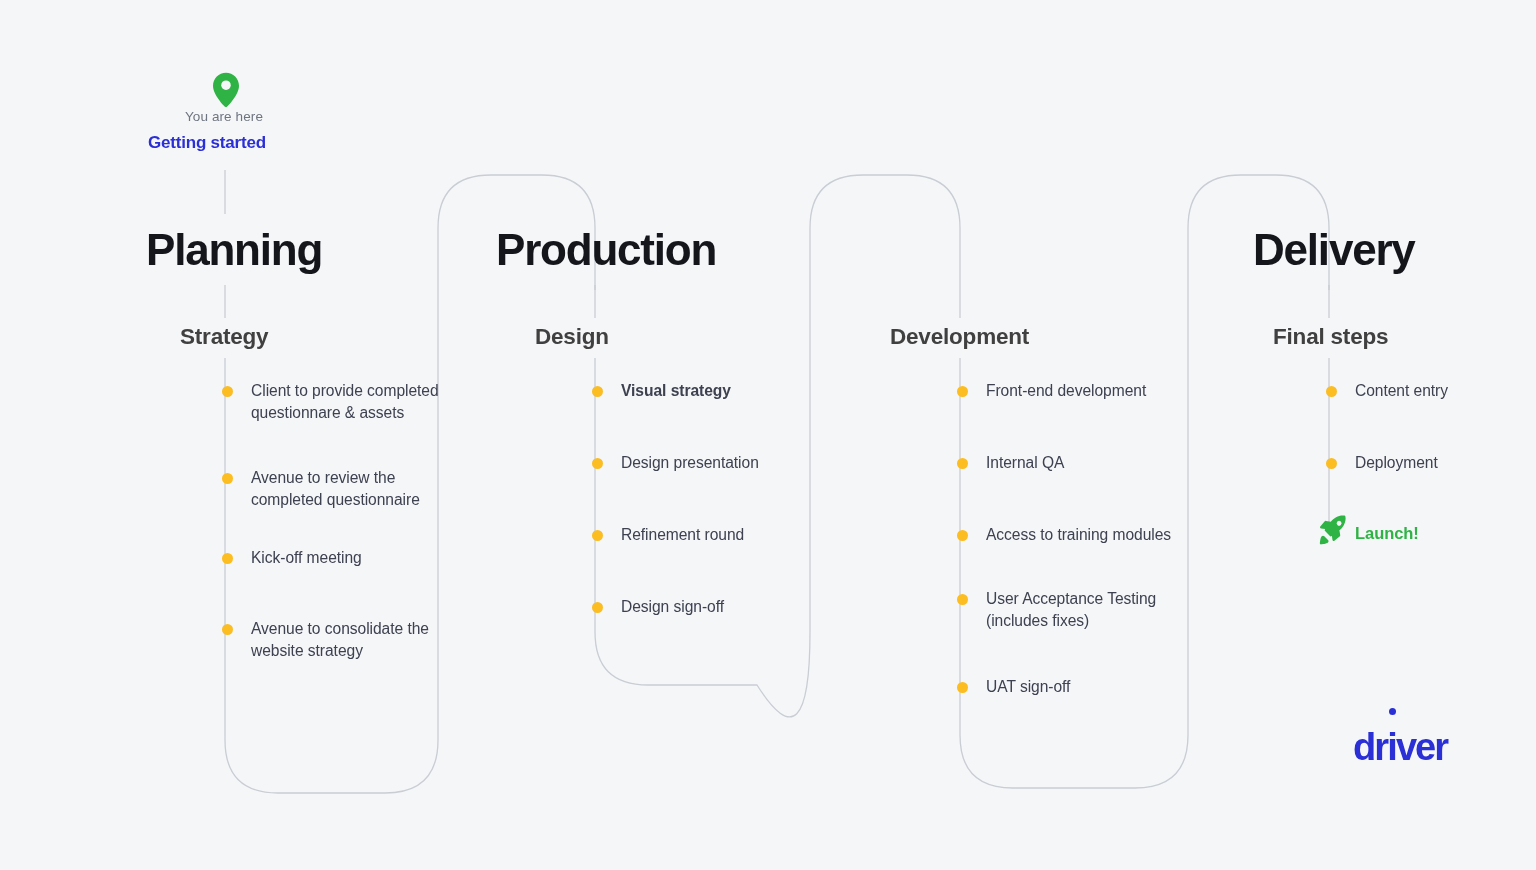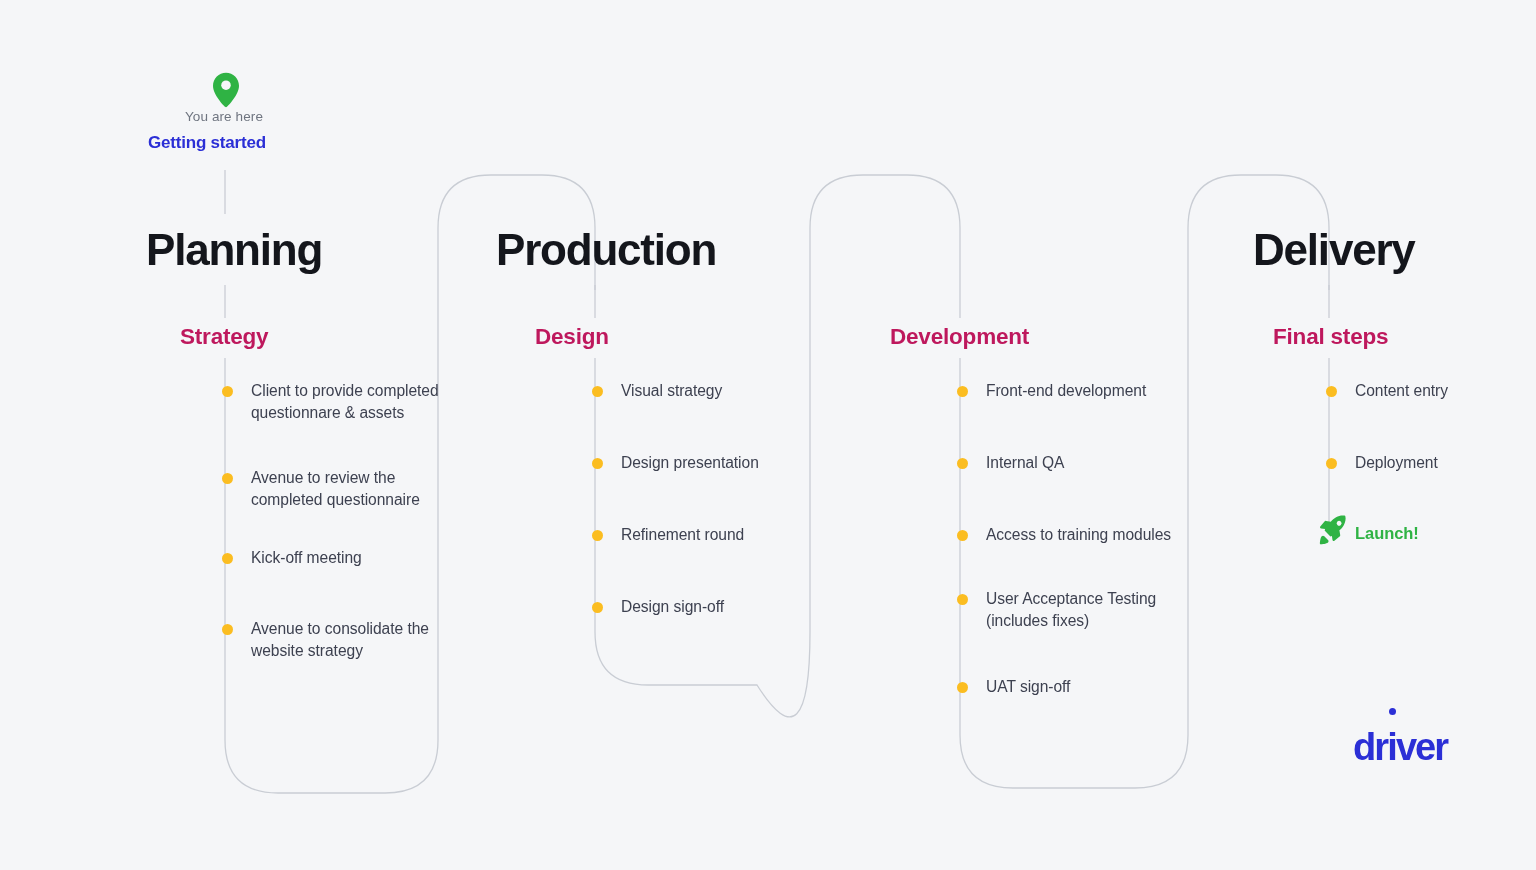--- a/index.html
+++ b/index.html
@@ -87,21 +87,21 @@
     letter-spacing: -1.2px;
     white-space: nowrap;
     line-height: 1;
   }
 
   
   .group-heading {
     position: absolute;
     font-size: 22.5px;
     font-weight: 700;
-    color: #be185d;
+    color: #404040;
     letter-spacing: -0.2px;
     white-space: nowrap;
     line-height: 1;
   }
 
   
   .task-list {
     position: absolute;
     width: 250px;
   }
@@ -222,21 +222,21 @@
         <span class="dot"></span>
         <span>Kick-off meeting</span>
       </div>
       <div class="task-item">
         <span class="dot"></span>
         <span>Avenue to consolidate the website strategy</span>
       </div>
     </div>
 
     <div class="task-list" style="left:554px; top:380px; width:230px;">
-      <div class="task-item" style="margin-bottom:50px;">
+      <div class="task-item" style="margin-bottom:50px;font-weight:bold;">
         <span class="dot"></span>
         <span>Visual strategy</span>
       </div>
       <div class="task-item" style="margin-bottom:50px;">
         <span class="dot"></span>
         <span>Design presentation</span>
       </div>
       <div class="task-item" style="margin-bottom:50px;">
         <span class="dot"></span>
         <span>Refinement round</span>

